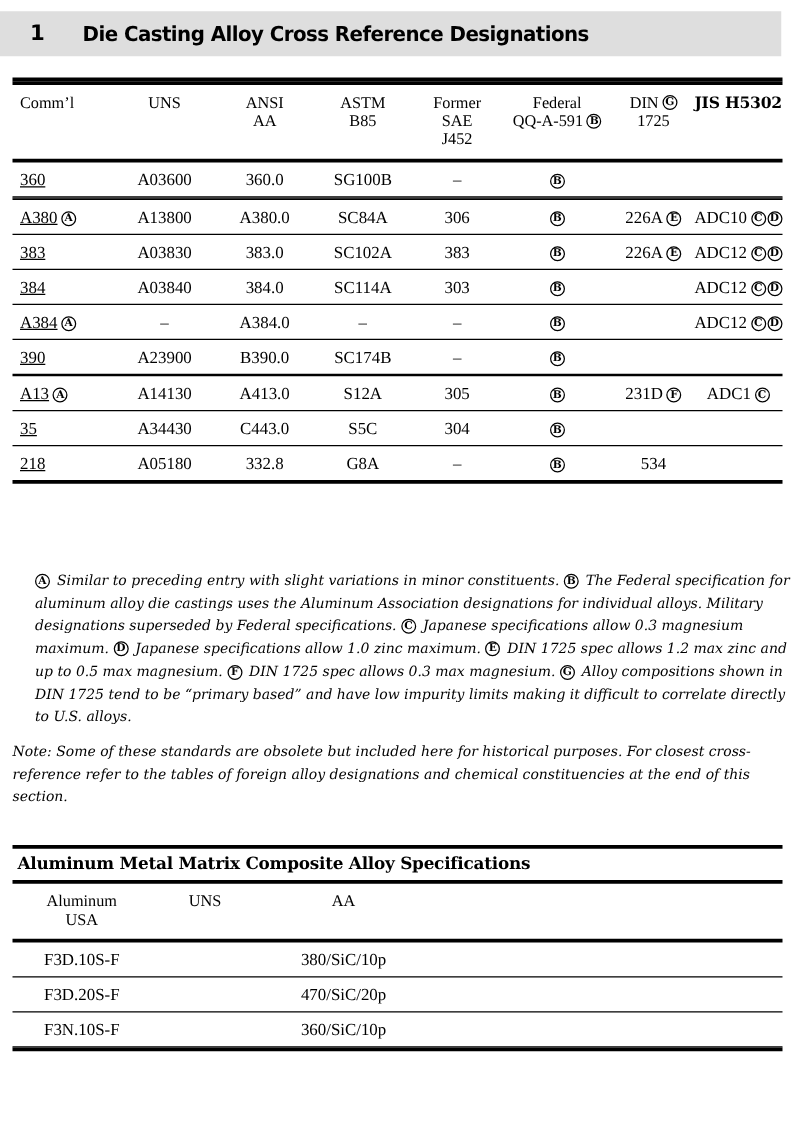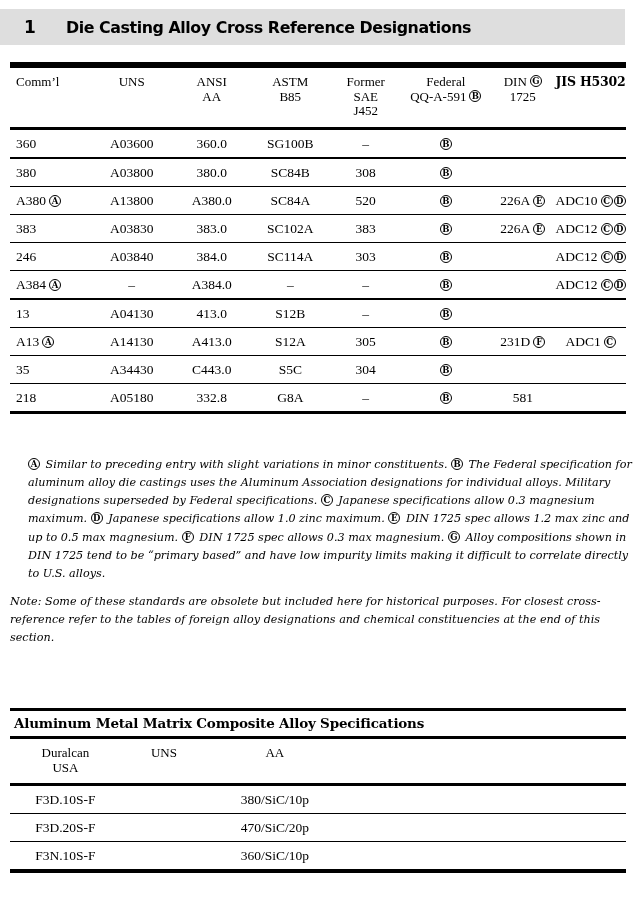--- a/index.html
+++ b/index.html
@@ -103,20 +103,21 @@
     font-size: 13.5px;
     text-align: center;
     vertical-align: middle;
     height: 27px;
     line-height: 27px;
     white-space: nowrap;
   }
   .row td.lead {
     text-align: left;
     padding-left: 6px;
+    text-decoration: underline;
   }
 
   
   .circ {
     display: inline-block;
     width: 12px;
     height: 12px;
     line-height: 11px;
     border: 1px solid #000;
     border-radius: 50%;
@@ -241,63 +242,39 @@
             <td>SG100B</td>
             <td>–</td>
             <td><span class="circ nolead">B</span></td>
             <td></td>
             <td></td>
           </tr>
         </tbody>
       </table>
       <div class="rule-thin"></div>
       <div class="rule-thin"></div>
-      <table>
-        <colgroup>
-          <col style="width:13.0%">
-          <col style="width:13.5%">
-          <col style="width:12.5%">
-          <col style="width:13.0%">
-          <col style="width:11.5%">
-          <col style="width:14.5%">
-          <col style="width:10.5%">
-          <col style="width:11.5%">
-        </colgroup>
-        <tbody>
-          <tr class="row">
-            <td class="lead">380</td>
-            <td>A03800</td>
-            <td>380.0</td>
-            <td>SC84B</td>
-            <td>308</td>
-            <td><span class="circ nolead">B</span></td>
-            <td></td>
-            <td></td>
-          </tr>
-        </tbody>
-      </table>
       <div class="rule-thin"></div>
       <table>
         <colgroup>
           <col style="width:13.0%">
           <col style="width:13.5%">
           <col style="width:12.5%">
           <col style="width:13.0%">
           <col style="width:11.5%">
           <col style="width:14.5%">
           <col style="width:10.5%">
           <col style="width:11.5%">
         </colgroup>
         <tbody>
           <tr class="row">
             <td class="lead">A380<span class="circ">A</span></td>
             <td>A13800</td>
             <td>A380.0</td>
             <td>SC84A</td>
-            <td>520</td>
+            <td>306</td>
             <td><span class="circ nolead">B</span></td>
             <td>226A<span class="circ">E</span></td>
             <td>ADC10<span class="circ">C</span><span class="circ tight">D</span></td>
           </tr>
         </tbody>
       </table>
       <div class="rule-thin"></div>
       <table>
         <colgroup>
           <col style="width:13.0%">
@@ -329,21 +306,21 @@
           <col style="width:13.5%">
           <col style="width:12.5%">
           <col style="width:13.0%">
           <col style="width:11.5%">
           <col style="width:14.5%">
           <col style="width:10.5%">
           <col style="width:11.5%">
         </colgroup>
         <tbody>
           <tr class="row">
-            <td class="lead">246</td>
+            <td class="lead">384</td>
             <td>A03840</td>
             <td>384.0</td>
             <td>SC114A</td>
             <td>303</td>
             <td><span class="circ nolead">B</span></td>
             <td></td>
             <td>ADC12<span class="circ">C</span><span class="circ tight">D</span></td>
           </tr>
         </tbody>
       </table>
@@ -366,45 +343,45 @@
             <td>A384.0</td>
             <td>–</td>
             <td>–</td>
             <td><span class="circ nolead">B</span></td>
             <td></td>
             <td>ADC12<span class="circ">C</span><span class="circ tight">D</span></td>
           </tr>
         </tbody>
       </table>
       <div class="rule-thin"></div>
-      <div class="rule-thin"></div>
-      <table>
-        <colgroup>
-          <col style="width:13.0%">
-          <col style="width:13.5%">
-          <col style="width:12.5%">
-          <col style="width:13.0%">
-          <col style="width:11.5%">
-          <col style="width:14.5%">
-          <col style="width:10.5%">
-          <col style="width:11.5%">
-        </colgroup>
-        <tbody>
-          <tr class="row">
-            <td class="lead">13</td>
-            <td>A04130</td>
-            <td>413.0</td>
-            <td>S12B</td>
+      <table>
+        <colgroup>
+          <col style="width:13.0%">
+          <col style="width:13.5%">
+          <col style="width:12.5%">
+          <col style="width:13.0%">
+          <col style="width:11.5%">
+          <col style="width:14.5%">
+          <col style="width:10.5%">
+          <col style="width:11.5%">
+        </colgroup>
+        <tbody>
+          <tr class="row">
+            <td class="lead">390</td>
+            <td>A23900</td>
+            <td>B390.0</td>
+            <td>SC174B</td>
             <td>–</td>
             <td><span class="circ nolead">B</span></td>
             <td></td>
             <td></td>
           </tr>
         </tbody>
       </table>
+      <div class="rule-thin"></div>
       <div class="rule-thin"></div>
       <table>
         <colgroup>
           <col style="width:13.0%">
           <col style="width:13.5%">
           <col style="width:12.5%">
           <col style="width:13.0%">
           <col style="width:11.5%">
           <col style="width:14.5%">
           <col style="width:10.5%">
@@ -461,51 +438,51 @@
           <col style="width:11.5%">
         </colgroup>
         <tbody>
           <tr class="row">
             <td class="lead">218</td>
             <td>A05180</td>
             <td>332.8</td>
             <td>G8A</td>
             <td>–</td>
             <td><span class="circ nolead">B</span></td>
-            <td>581</td>
+            <td>534</td>
             <td></td>
           </tr>
         </tbody>
       </table>
       <div class="rule-thick"></div>
     </div>
 </div>
 
 <div class="notes" id="footnotes" style="top:456px;"><span><span class="circ">A</span><span> Similar to preceding entry with slight variations in minor constituents.</span></span> <span><span class="circ">B</span><span> The Federal specification for aluminum alloy die castings uses the Aluminum Association designations for individual alloys. Military designations superseded by Federal specifications.</span></span> <span><span class="circ">C</span><span> Japanese specifications allow 0.3 magnesium maximum.</span></span> <span><span class="circ">D</span><span> Japanese specifications allow 1.0 zinc maximum.</span></span> <span><span class="circ">E</span><span> DIN 1725 spec allows 1.2 max zinc and up to 0.5 max magnesium.</span></span> <span><span class="circ">F</span><span> DIN 1725 spec allows 0.3 max magnesium.</span></span> <span><span class="circ">G</span><span> Alloy compositions shown in DIN 1725 tend to be “primary based” and have low impurity limits making it difficult to correlate directly to U.S. alloys.</span></span></div>
 
 <div class="note-block" style="top:593px;">
   <span>Note: Some of these standards are obsolete but included here for historical purposes. For closest cross-reference refer to the tables of foreign alloy designations and chemical constituencies at the end of this section.</span>
 </div>
 
-<div class="tbl" id="table2-wrap" style="top:708px;">
+<div class="tbl" id="table2-wrap" style="top:676px;">
   <div class="rule-thick"></div>
   <div class="tbl-caption">Aluminum Metal Matrix Composite Alloy Specifications</div>
   <div class="rule-thick"></div>
 
   <table>
     <colgroup>
       <col style="width:18%">
         <col style="width:14%">
         <col style="width:22%">
         <col style="width:46%">
     </colgroup>
     <tbody>
         <tr class="hdr">
       <td>
-        <span>Duralcan</span><br>
+        <span>Aluminum</span><br>
         <span>USA</span>
       </td>
       <td>
         <span>UNS</span>
       </td>
       <td>
         <span>AA</span>
       </td>
       <td></td>
     </tr>

